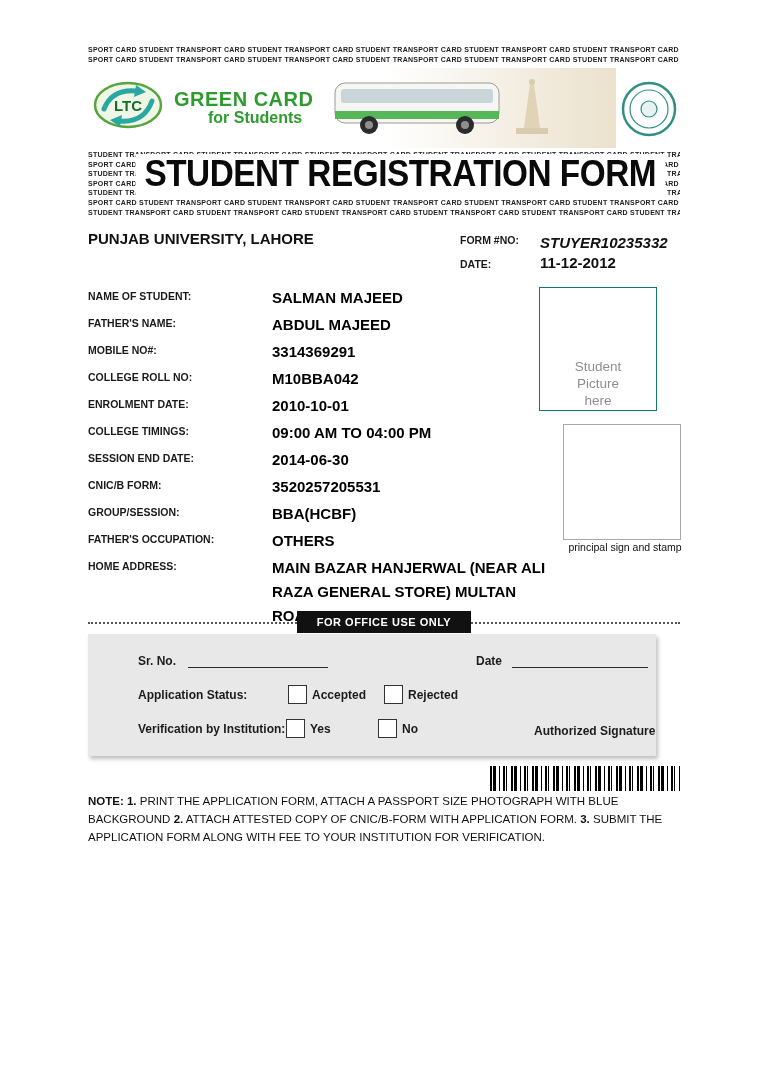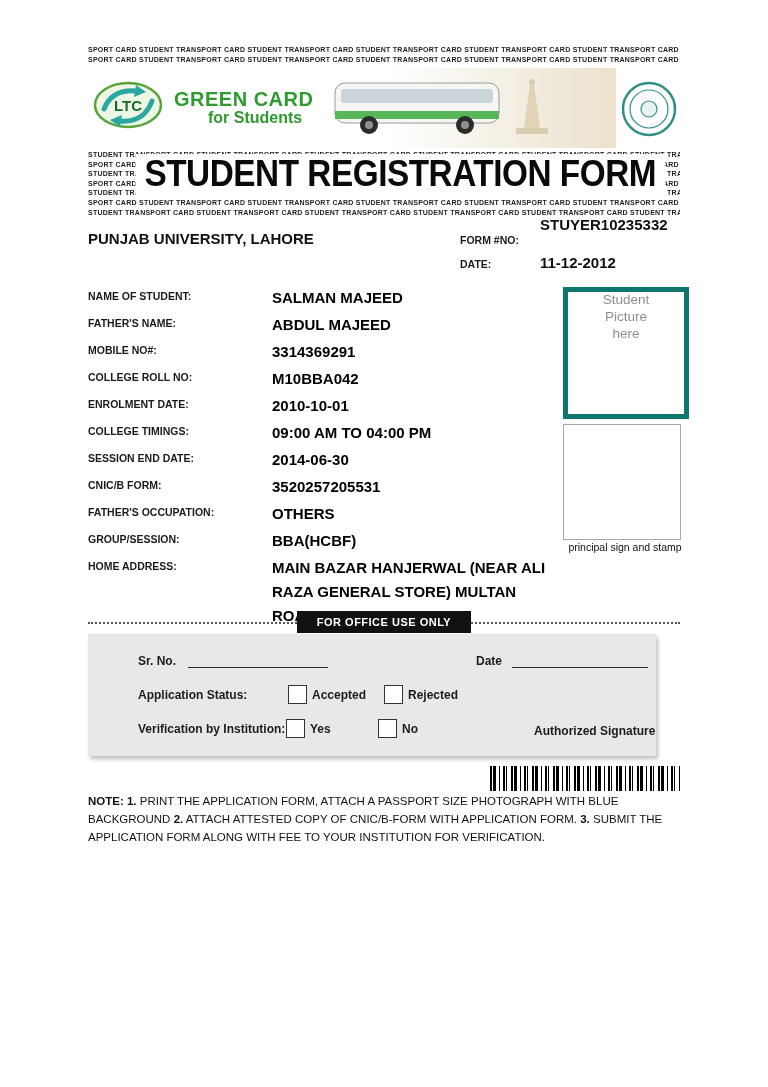--- a/index.html
+++ b/index.html
@@ -35,22 +35,22 @@
   .meta-value{position:absolute;font-size:15px;font-weight:bold;}
 
   
   .fields{position:absolute;left:88px;top:286px;width:472px;}
   .frow{display:flex;min-height:27px;align-items:flex-start;}
   .flabel{width:184px;flex:0 0 184px;font-size:10.5px;font-weight:bold;padding-top:4px;color:#1a1a1a;}
   .fvalue{font-size:15px;font-weight:bold;line-height:24px;color:#000;}
   .frow.address .fvalue{width:285px;}
 
   
-  .photo-box{position:absolute;left:563px;top:287px;width:116px;height:122px;border:5px solid #0f766e;
-             display:flex;align-items:flex-start;justify-content:center;text-align:center;}
+  .photo-box{position:absolute;left:539px;top:287px;width:116px;height:122px;border:1px solid #0f766e;
+             display:flex;align-items:flex-end;justify-content:center;text-align:center;}
   .photo-box span{display:inline-block;width:72px;font-size:13.5px;color:#8e8e8e;line-height:1.25;}
   .sign-box{position:absolute;left:563px;top:424px;width:116px;height:114px;border:1px solid #a8a8a8;}
   .sign-caption{position:absolute;left:556px;top:541px;width:138px;font-size:10.5px;text-align:center;color:#111;}
 
   
   .dotted{position:absolute;left:88px;top:622px;width:592px;border-top:2px dotted #555;}
   .office-banner-wrap{position:absolute;left:88px;top:611px;width:592px;text-align:center;z-index:3;}
   .office-banner{display:inline-block;background:#111;color:#fff;font-size:11px;font-weight:bold;
                  letter-spacing:.5px;padding:5px 20px;}
   .office-panel{position:absolute;left:88px;top:634px;width:568px;height:122px;background:#e8e8e8;
@@ -124,21 +124,21 @@
     <div class="tline">SPORT CARD STUDENT TRANSPORT CARD STUDENT TRANSPORT CARD STUDENT TRANSPORT CARD STUDENT TRANSPORT CARD STUDENT TRANSPORT CARD STUDENT TRANSPORT CARD STUDENT TRANSPORT CARD STUDENT TRANSPORT CARD STUDENT TRANS</div>
     <div class="tline">STUDENT TRANSPORT CARD STUDENT TRANSPORT CARD STUDENT TRANSPORT CARD STUDENT TRANSPORT CARD STUDENT TRANSPORT CARD STUDENT TRANSPORT CARD STUDENT TRANSPORT CARD STUDENT TRANSPORT CARD STUDENT TRANSPORT CARD STUDENT TRANS</div>
   </div>
 
   <div class="big-title-wrap">
     <span class="big-title">STUDENT REGISTRATION FORM</span>
   </div>
 
   <div class="university">PUNJAB UNIVERSITY, LAHORE</div>
   <div class="meta-label" style="left:460px;top:234px;">FORM #NO:</div>
-  <div class="meta-value" style="left:540px;top:216px;">STUYER10235332</div>
+  <div class="meta-value" style="left:540px;top:234px;font-style:italic;">STUYER10235332</div>
   <div class="meta-label" style="left:460px;top:258px;">DATE:</div>
   <div class="meta-value" style="left:540px;top:254px;">11-12-2012</div>
 
   <div class="fields">
     <div class="frow">
       <span class="flabel">NAME OF STUDENT:</span>
       <span class="fvalue">SALMAN MAJEED</span>
     </div>
     <div class="frow">
       <span class="flabel">FATHER'S NAME:</span>
@@ -162,26 +162,26 @@
     </div>
     <div class="frow">
       <span class="flabel">SESSION END DATE:</span>
       <span class="fvalue">2014-06-30</span>
     </div>
     <div class="frow">
       <span class="flabel">CNIC/B FORM:</span>
       <span class="fvalue">3520257205531</span>
     </div>
     <div class="frow">
+      <span class="flabel">GROUP/SESSION:</span>
+      <span class="fvalue">BBA(HCBF)</span>
+    </div>
+    <div class="frow">
       <span class="flabel">FATHER'S OCCUPATION:</span>
       <span class="fvalue">OTHERS</span>
-    </div>
-    <div class="frow">
-      <span class="flabel">GROUP/SESSION:</span>
-      <span class="fvalue">BBA(HCBF)</span>
     </div>
     <div class="frow address">
       <span class="flabel">HOME ADDRESS:</span>
       <span class="fvalue">MAIN BAZAR HANJERWAL (NEAR ALI RAZA GENERAL STORE) MULTAN ROAD LAHORE.</span>
     </div>
   </div>
 
   <div class="photo-box">
     <span>Student Picture here</span>
   </div>

